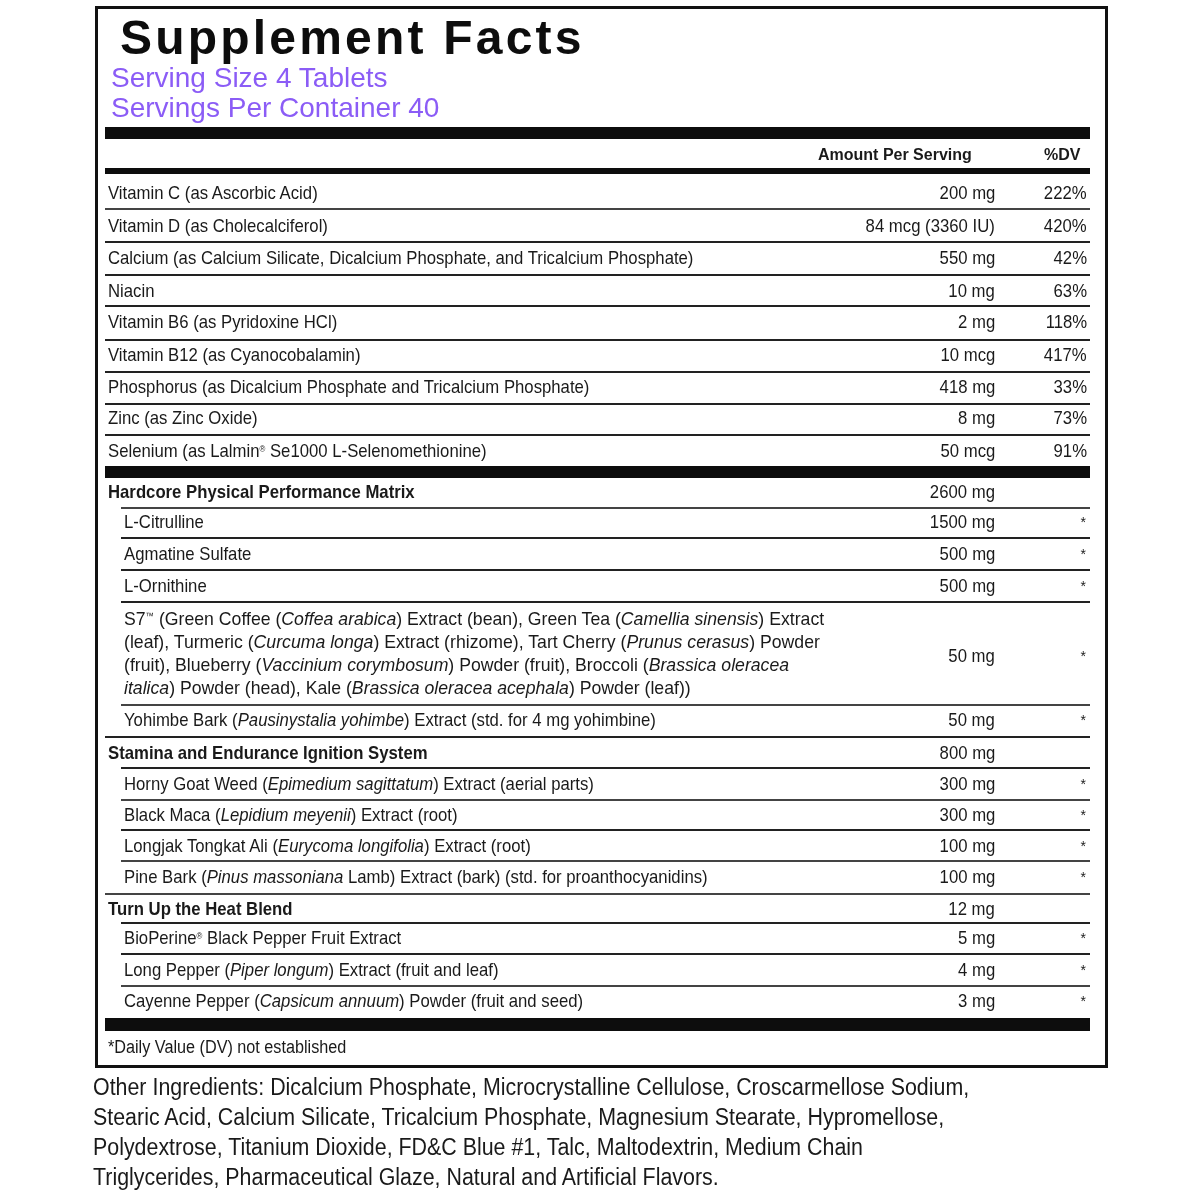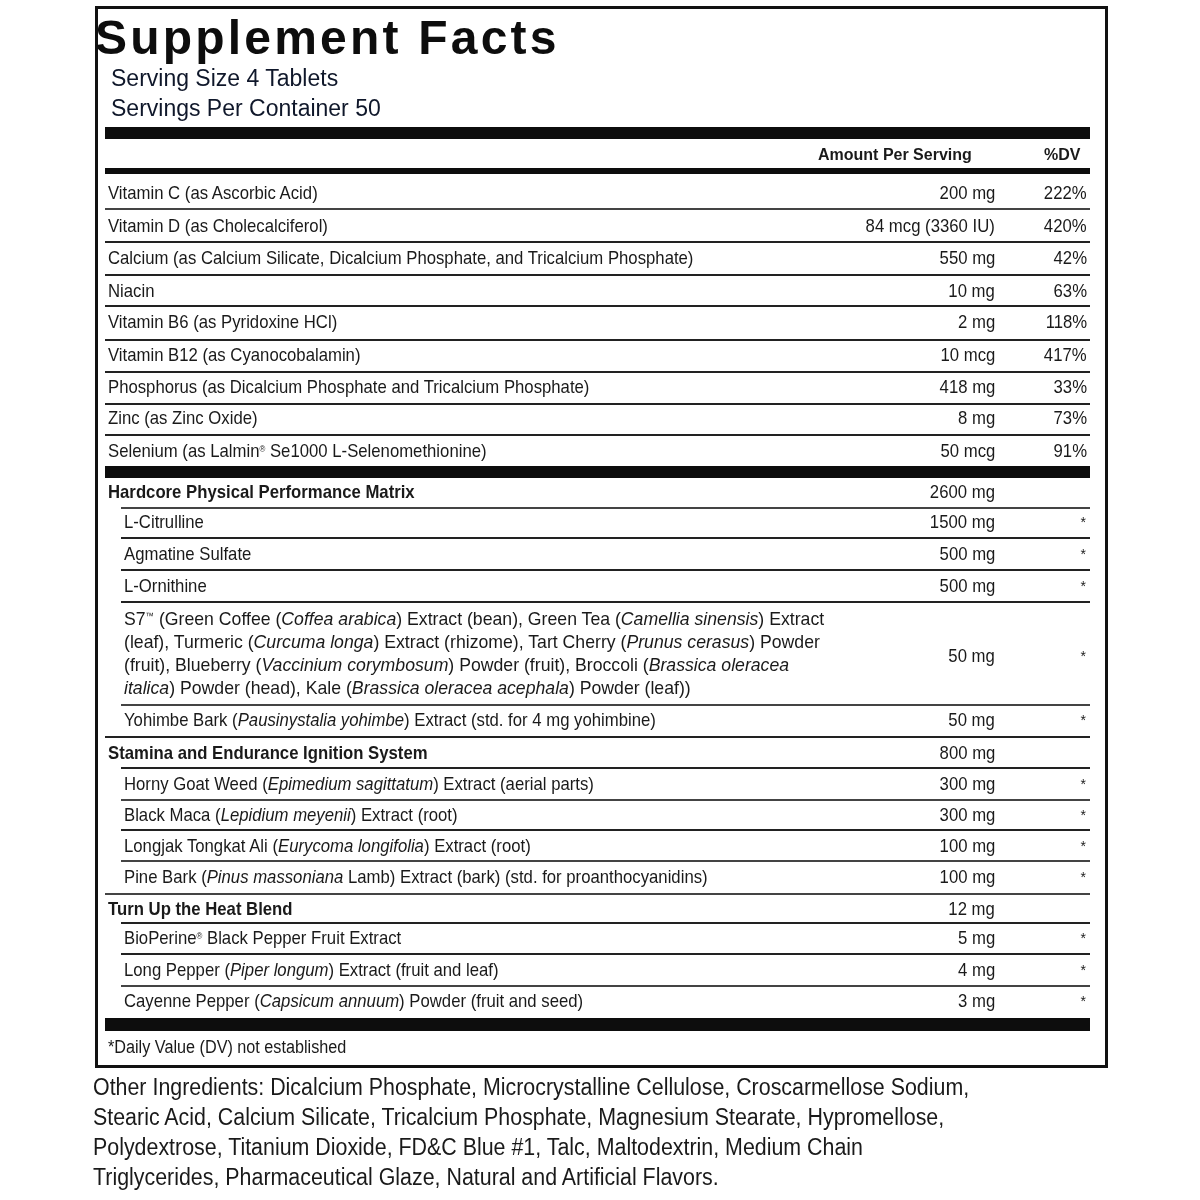--- a/index.html
+++ b/index.html
@@ -1,22 +1,22 @@
 <!DOCTYPE html>
 <html><head>
 <meta charset="utf-8">
 <style>
   html, body { margin:0; padding:0; background:#ffffff; }
   body { width:1200px; height:1200px; position:relative; overflow:hidden;
          font-family:"Liberation Sans", sans-serif; color:#111; }
   .panel { position:absolute; left:95px; top:6px; width:1007px; height:1056px;
            border:3px solid #111; box-sizing:content-box; }
-  .title { position:absolute; left:95px; top:10px; font-size:48px; font-weight:bold;
+  .title { position:absolute; left:120px; top:10px; font-size:48px; font-weight:bold;
            letter-spacing:3.2px; line-height:56px; color:#0d0d0d; }
-  .serving { position:absolute; left:111px; font-size:23px; line-height:28px; color:#0f172a;text-align:right; }
+  .serving { position:absolute; left:111px; font-size:28px; line-height:28px; color:#8b5cf6;text-align:right; }
   .bar { position:absolute; left:105px; width:985px; background:#0d0d0d; }
   .hdr { position:absolute; top:144px; font-size:16px; font-weight:bold; line-height:22px; color:#1a1a1a;text-align:center; }
   .row { position:absolute; left:105px; width:985px; box-sizing:border-box; }
   .row .name { position:absolute; left:3px; font-size:19px; line-height:22px; color:#1a1a1a;
                transform:scaleX(0.88); transform-origin:left center; white-space:nowrap; }
   .row .name.sub { left:19px; }
   .row .name.bold { font-weight:bold; }
   .row .amt { position:absolute; right:95px; font-size:19px; line-height:22px; text-align:right;
               transform:scaleX(0.88); transform-origin:right center; white-space:nowrap; color:#1a1a1a; }
   .row .dv { position:absolute; right:3px; font-size:19px; line-height:22px; text-align:right;
@@ -35,21 +35,21 @@
   .other div { white-space:nowrap; }
   sup { font-size:9px; vertical-align:top; position:relative; top:-2px; }
 </style>
 </head>
 <body>
 
 <div class="panel"></div>
 
 <div class="title">Supplement Facts</div>
 <div class="serving" style="top:64px;">Serving Size 4 Tablets</div>
-<div class="serving" style="top:94px;">Servings Per Container 50</div>
+<div class="serving" style="top:94px;">Servings Per Container 40</div>
 
 <div class="bar" style="top:127px;height:12px;"></div>
 <div class="hdr" style="left:818px;">Amount Per Serving</div>
 <div class="hdr" style="left:1044px;">%DV</div>
 <div class="bar" style="top:168px;height:6px;"></div>
 
 <div class="row" style="top:182px;">
   <span class="name">Vitamin C (as Ascorbic Acid)</span>
   <span class="amt">200 mg</span>
   <span class="dv">222%</span>

